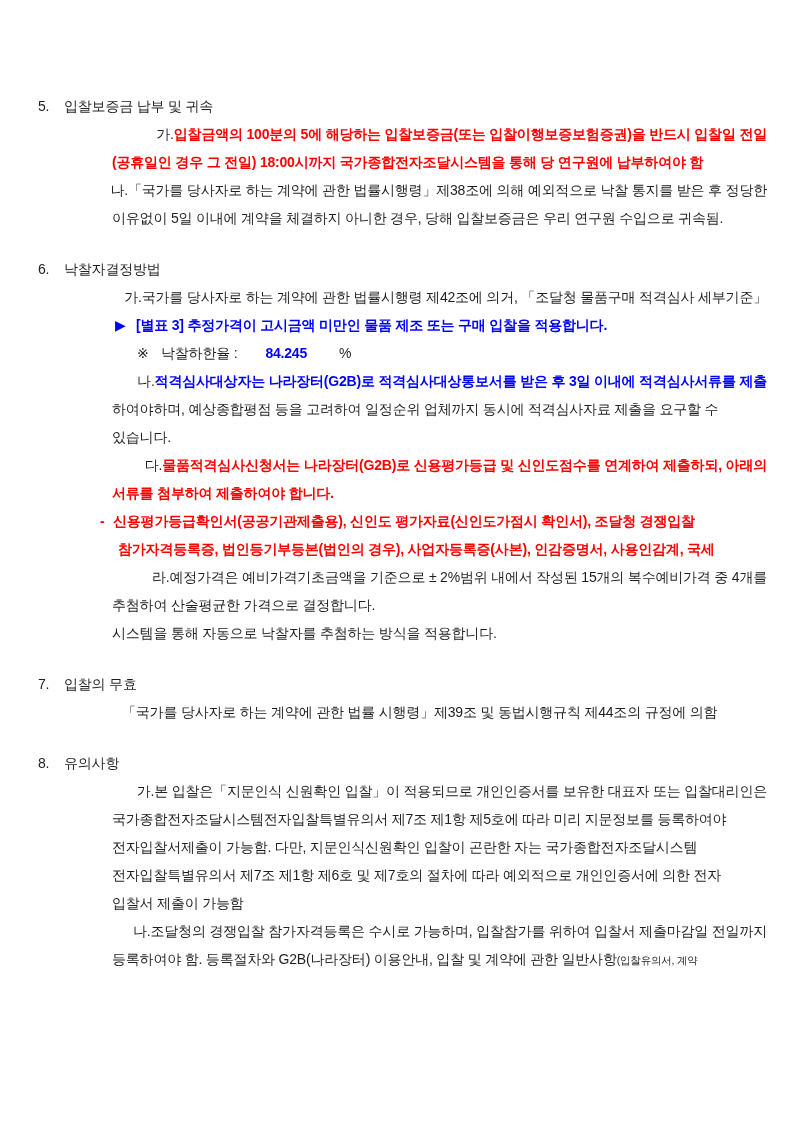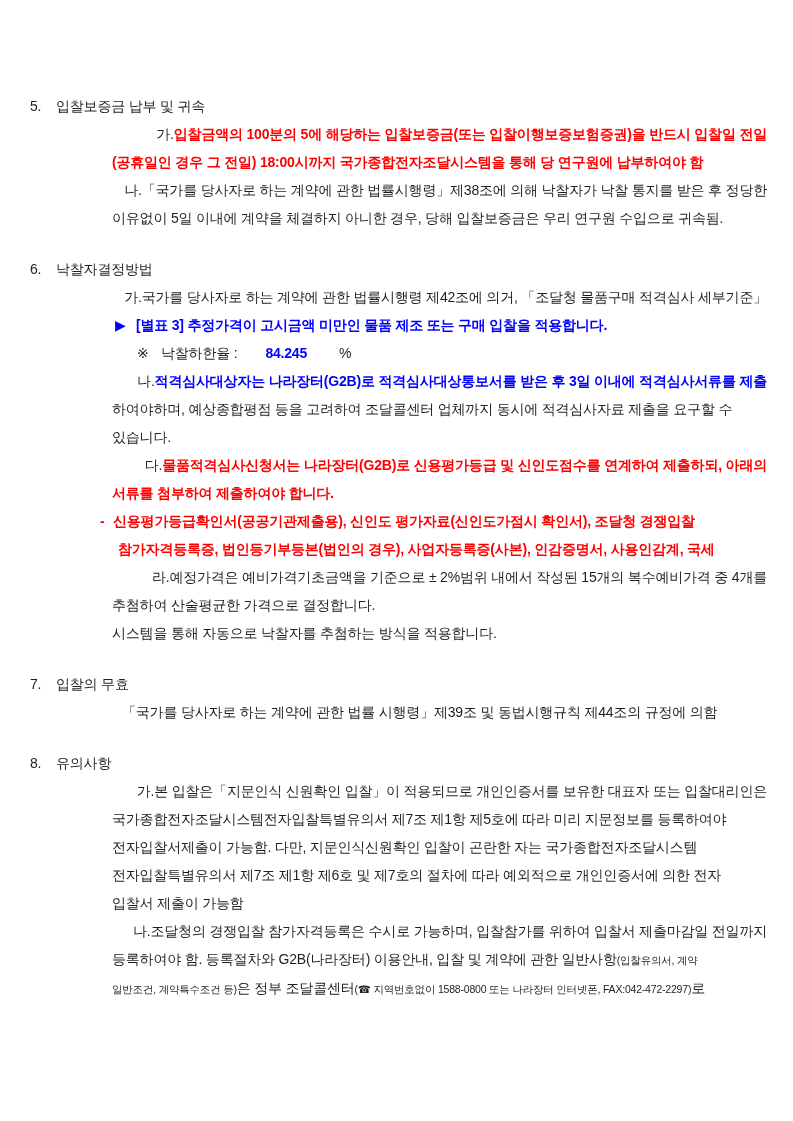--- a/index.html
+++ b/index.html
@@ -4,21 +4,21 @@
 <style>
   :root { --red:#ff0000; --blue:#0000ff; --ink:#1f1f1f; --paper:#ffffff; }
   * { margin:0; padding:0; box-sizing:border-box; }
   html,body { background:#fff; }
   body { width:793px; height:1121px; overflow:hidden;
          font-family:"Liberation Sans","DejaVu Sans",sans-serif; }
   .page { width:793px; height:1121px; background:var(--paper);
           padding:92px 26px 0 30px; }
   .doc-section + .doc-section { margin-top:23px; }
   .line { line-height:28px; font-size:14px; color:var(--ink);
-          letter-spacing:-0.2px; white-space:nowrap; }
+          letter-spacing:-0.2px; white-space:nowrap;margin-left:8px; }
   .sec-heading .sec-num { display:inline-block; width:26px; }
   .marker { display:inline-block; }
   .item { margin-left:55px;text-align:right; }
   .item .marker { width:27px; }
   .cont { margin-left:82px; }
   .arrow { margin-left:85px; }
   .arrow .marker { width:21px; }
   .note { margin-left:107px; }
   .note .marker { width:24px; }
   .dash { margin-left:70px; }
@@ -35,30 +35,30 @@
 </style>
 </head>
 <body>
 
 <div class="page">
   <div>
       <section class="doc-section">
         <div class="line sec-heading"><span class="sec-num">5.</span><span class="sec-title">입찰보증금 납부 및 귀속</span></div>
         <div class="line item"><span class="marker">가.</span><span class="seg seg-red">입찰금액의 100분의 5에 해당하는 입찰보증금(또는 입찰이행보증보험증권)을 반드시 입찰일 전일</span></div>
         <div class="line cont"><span class="seg seg-red">(공휴일인 경우 그 전일) 18:00시까지 국가종합전자조달시스템을 통해 당 연구원에 납부하여야 함</span></div>
-        <div class="line item"><span class="marker">나.</span><span class="seg seg-black">「국가를 당사자로 하는 계약에 관한 법률시행령」제38조에 의해 낙찰자가 낙찰 통지를 받은 후 정당한</span></div>
+        <div class="line item"><span class="marker">나.</span><span class="seg seg-black">「국가를 당사자로 하는 계약에 관한 법률시행령」제38조에 의해 예외적으로 낙찰 통지를 받은 후 정당한</span></div>
         <div class="line cont"><span class="seg seg-black">이유없이 5일 이내에 계약을 체결하지 아니한 경우, 당해 입찰보증금은 우리 연구원 수입으로 귀속됨.</span></div>
       </section>
       <section class="doc-section">
         <div class="line sec-heading"><span class="sec-num">6.</span><span class="sec-title">낙찰자결정방법</span></div>
         <div class="line item"><span class="marker">가.</span><span class="seg seg-black">국가를 당사자로 하는 계약에 관한 법률시행령 제42조에 의거, 「조달청 물품구매 적격심사 세부기준」</span></div>
         <div class="line arrow"><span class="marker seg-blue">▶</span><span class="seg seg-blue">[별표 3] 추정가격이 고시금액 미만인 물품 제조 또는 구매 입찰을 적용합니다.</span></div>
         <div class="line note"><span class="marker">※</span><span class="seg seg-black">낙찰하한율 :</span><span class="seg seg-blue-num">84.245</span><span class="seg seg-black">%</span></div>
         <div class="line item"><span class="marker">나.</span><span class="seg seg-blue">적격심사대상자는 나라장터(G2B)로 적격심사대상통보서를 받은 후 3일 이내에 적격심사서류를 제출</span></div>
-        <div class="line cont"><span class="seg seg-black">하여야하며, 예상종합평점 등을 고려하여 조달콜센터 업체까지 동시에 적격심사자료 제출을 요구할 수</span></div>
+        <div class="line cont"><span class="seg seg-black">하여야하며, 예상종합평점 등을 고려하여 일정순위 업체까지 동시에 적격심사자료 제출을 요구할 수</span></div>
         <div class="line cont"><span class="seg seg-black">있습니다.</span></div>
         <div class="line item"><span class="marker">다.</span><span class="seg seg-red">물품적격심사신청서는 나라장터(G2B)로 신용평가등급 및 신인도점수를 연계하여 제출하되, 아래의</span></div>
         <div class="line cont"><span class="seg seg-red">서류를 첨부하여 제출하여야 합니다.</span></div>
         <div class="line dash"><span class="marker seg-red">-</span><span class="seg seg-red">신용평가등급확인서(공공기관제출용), 신인도 평가자료(신인도가점시 확인서), 조달청 경쟁입찰</span></div>
         <div class="line dash-cont"><span class="seg seg-red">참가자격등록증, 법인등기부등본(법인의 경우), 사업자등록증(사본), 인감증명서, 사용인감계, 국세</span></div>
         <div class="line item"><span class="marker">라.</span><span class="seg seg-black">예정가격은 예비가격기초금액을 기준으로 ± 2%범위 내에서 작성된 15개의 복수예비가격 중 4개를</span></div>
         <div class="line cont"><span class="seg seg-black">추첨하여 산술평균한 가격으로 결정합니다.</span></div>
         <div class="line cont"><span class="seg seg-black">시스템을 통해 자동으로 낙찰자를 추첨하는 방식을 적용합니다.</span></div>
       </section>
       <section class="doc-section">
@@ -67,16 +67,15 @@
       </section>
       <section class="doc-section">
         <div class="line sec-heading"><span class="sec-num">8.</span><span class="sec-title">유의사항</span></div>
         <div class="line item"><span class="marker">가.</span><span class="seg seg-black">본 입찰은「지문인식 신원확인 입찰」이 적용되므로 개인인증서를 보유한 대표자 또는 입찰대리인은</span></div>
         <div class="line cont"><span class="seg seg-black">국가종합전자조달시스템전자입찰특별유의서 제7조 제1항 제5호에 따라 미리 지문정보를 등록하여야</span></div>
         <div class="line cont"><span class="seg seg-black">전자입찰서제출이 가능함. 다만, 지문인식신원확인 입찰이 곤란한 자는 국가종합전자조달시스템</span></div>
         <div class="line cont"><span class="seg seg-black">전자입찰특별유의서 제7조 제1항 제6호 및 제7호의 절차에 따라 예외적으로 개인인증서에 의한 전자</span></div>
         <div class="line cont"><span class="seg seg-black">입찰서 제출이 가능함</span></div>
         <div class="line item"><span class="marker">나.</span><span class="seg seg-black">조달청의 경쟁입찰 참가자격등록은 수시로 가능하며, 입찰참가를 위하여 입찰서 제출마감일 전일까지</span></div>
         <div class="line cont"><span class="seg seg-black">등록하여야 함. 등록절차와 G2B(나라장터) 이용안내, 입찰 및 계약에 관한 일반사항</span><span class="seg seg-small">(입찰유의서, 계약</span></div>
-        <div class="line cont"><span class="seg seg-small">일반조건, 계약특수조건 등)</span><span class="seg seg-black">은 정부 조달콜센터</span><span class="seg seg-small">(☎ 지역번호없이 1588-0800 또는 나라장터 인터넷폰, FAX:042-472-2297)</span><span class="seg seg-black">로</span></div>
       </section>
     </div>
 </div>
 
 </body></html>

